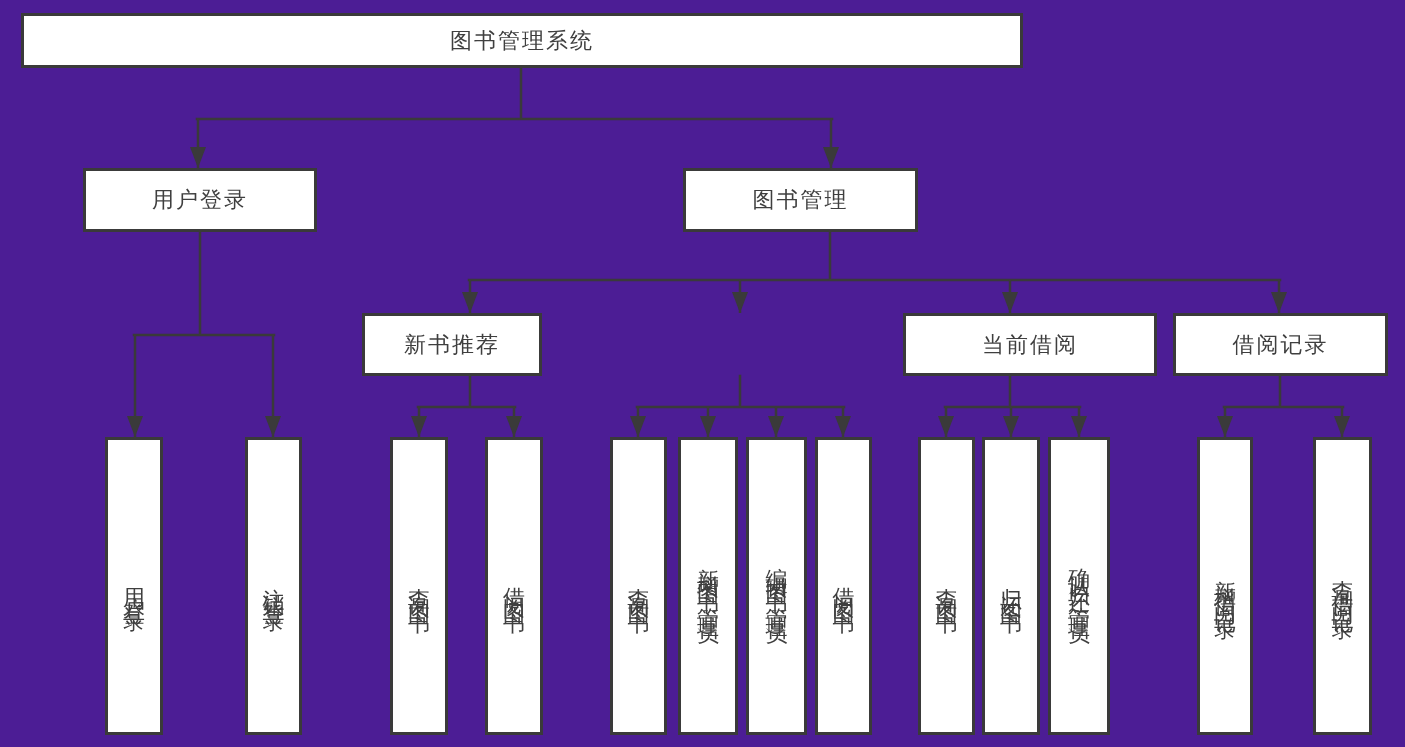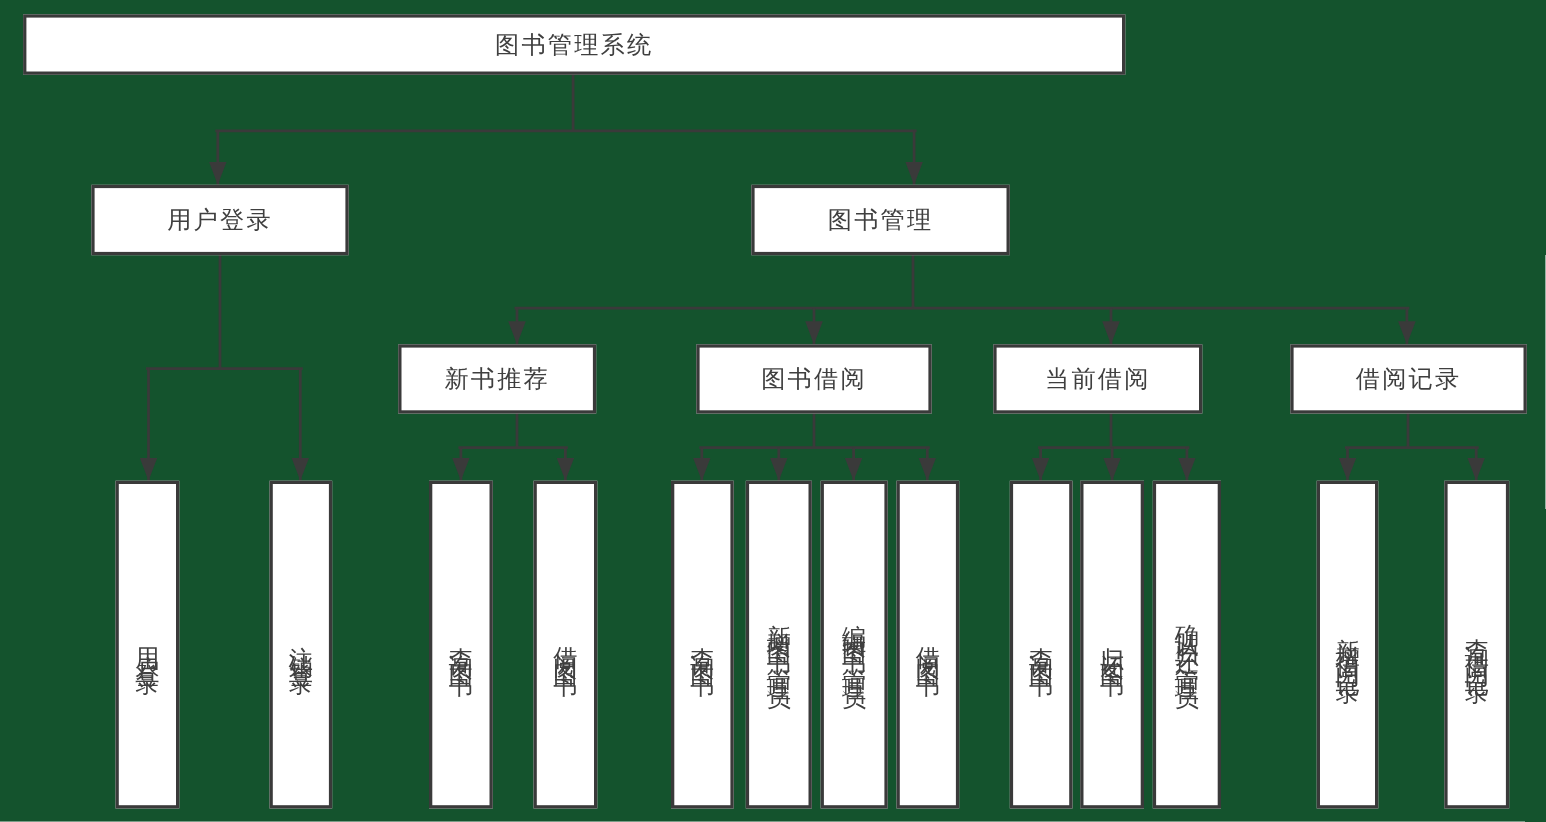--- a/index.html
+++ b/index.html
@@ -1,19 +1,19 @@
 <!DOCTYPE html>
 <html><head>
 <meta charset="utf-8">
 <style>
   html,body{margin:0;padding:0;background:#ffffff;}
   .stage{
     position:relative;
     width:1405px;height:747px;
-    background:#14532d;
+    background:#4c1d95;
     font-family:"Liberation Sans","DejaVu Sans",sans-serif;
     color:#3d3d3d;
     overflow:hidden;
     text-align:right;
   }
   .connectors{position:absolute;left:0;top:0;width:1405px;height:747px;}
   .node{
     position:absolute;
     box-sizing:border-box;
     border:3px solid #3a3a3a;
@@ -33,21 +33,21 @@
     white-space:nowrap;
   }
   
   #n-root{left:21px;top:13px;width:1002px;height:55px;}
   
   #n-login{left:83px;top:168px;width:234px;height:64px;}
   #n-mgmt{left:683px;top:168px;width:235px;height:64px;}
   
   #n-l3-0{left:362px;top:313px;width:180px;height:63px;}
   #n-l3-1{left:633px;top:313px;width:214px;height:63px;}
-  #n-l3-2{left:903px;top:313px;width:190px;height:63px;}
+  #n-l3-2{left:903px;top:313px;width:254px;height:63px;}
   #n-l3-3{left:1173px;top:313px;width:215px;height:63px;}
   
   .leaf{top:437px;height:298px;}
   #lf-login-1{left:105px;width:58px;}
   #lf-login-2{left:245px;width:57px;}
   #lf-nb-1{left:390px;width:58px;}
   #lf-nb-2{left:485px;width:58px;}
   #lf-bb-1{left:610px;width:57px;}
   #lf-bb-2{left:678px;width:60px;}
   #lf-bb-3{left:746px;width:61px;}
@@ -116,23 +116,20 @@
   <div class="node" id="n-login">
     <span>用户登录</span>
   </div>
   <div class="node" id="n-mgmt">
     <span>图书管理</span>
   </div>
 
   <div class="node" id="n-l3-0">
     <span>新书推荐</span>
   </div>
-  <div class="node" id="n-l3-1">
-    <span>图书借阅</span>
-  </div>
   <div class="node" id="n-l3-2">
     <span>当前借阅</span>
   </div>
   <div class="node" id="n-l3-3">
     <span>借阅记录</span>
   </div>
 
   <div class="node leaf" id="lf-login-1">
     <span class="vtext">用户登录</span>
   </div>

